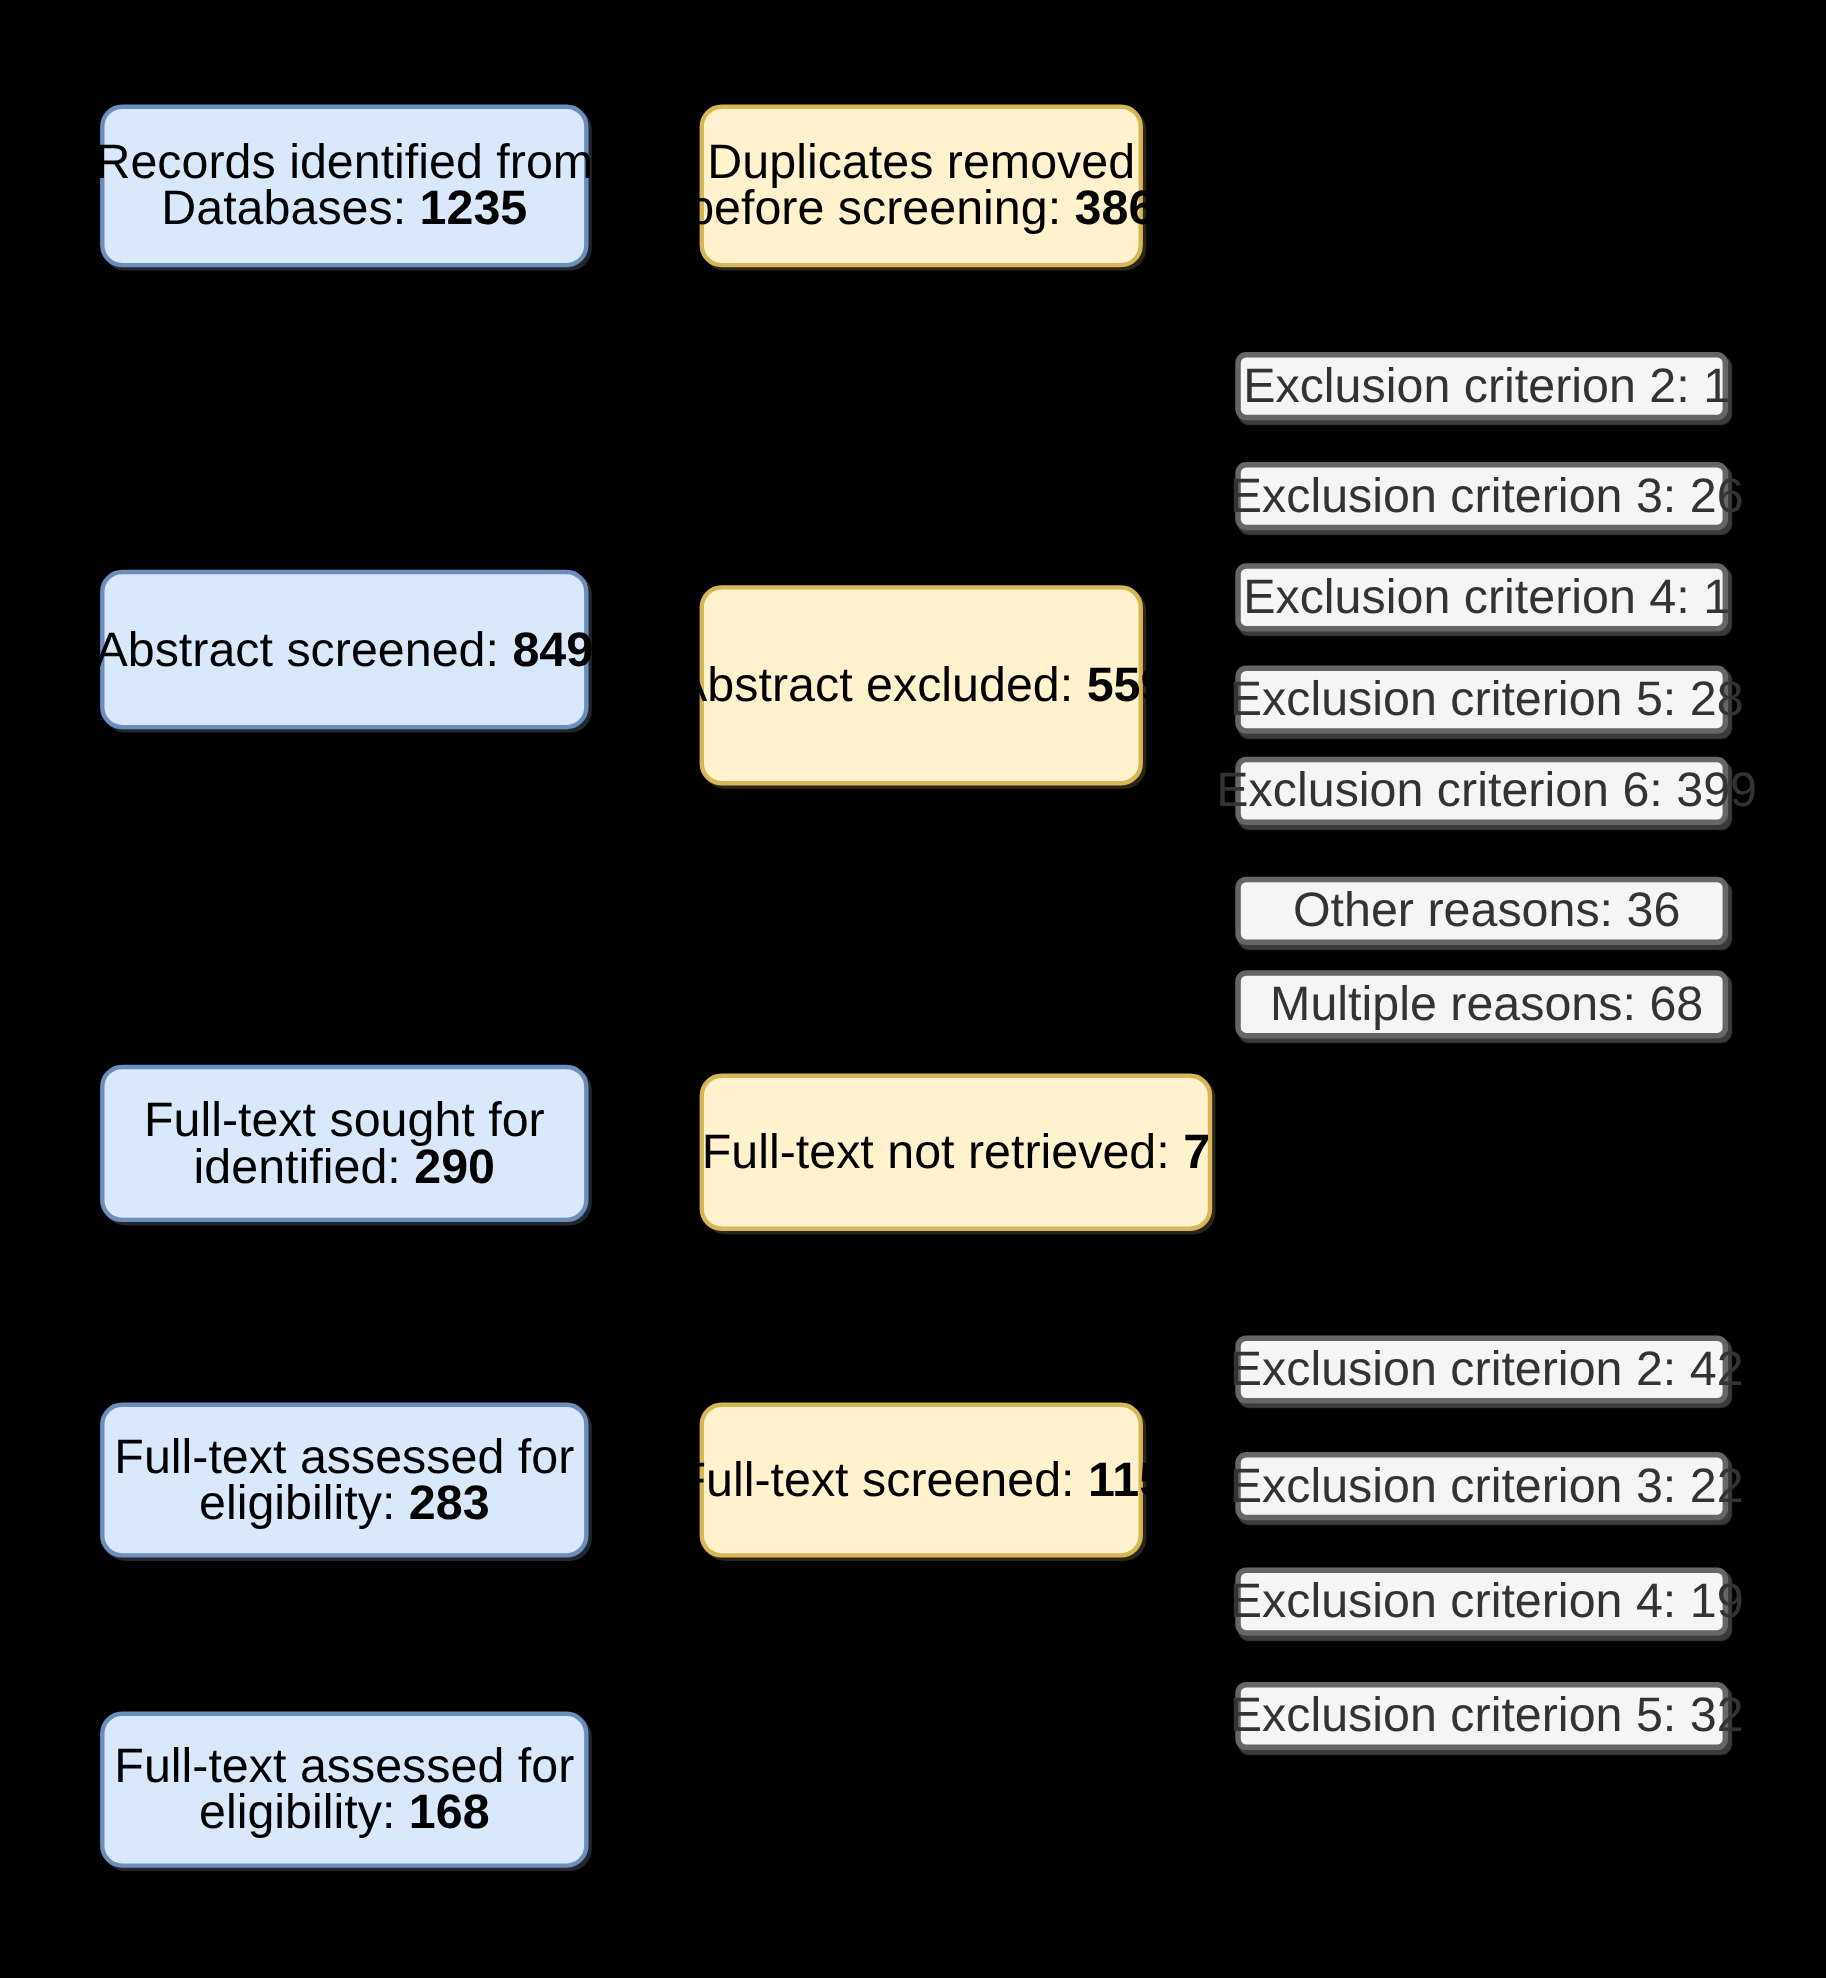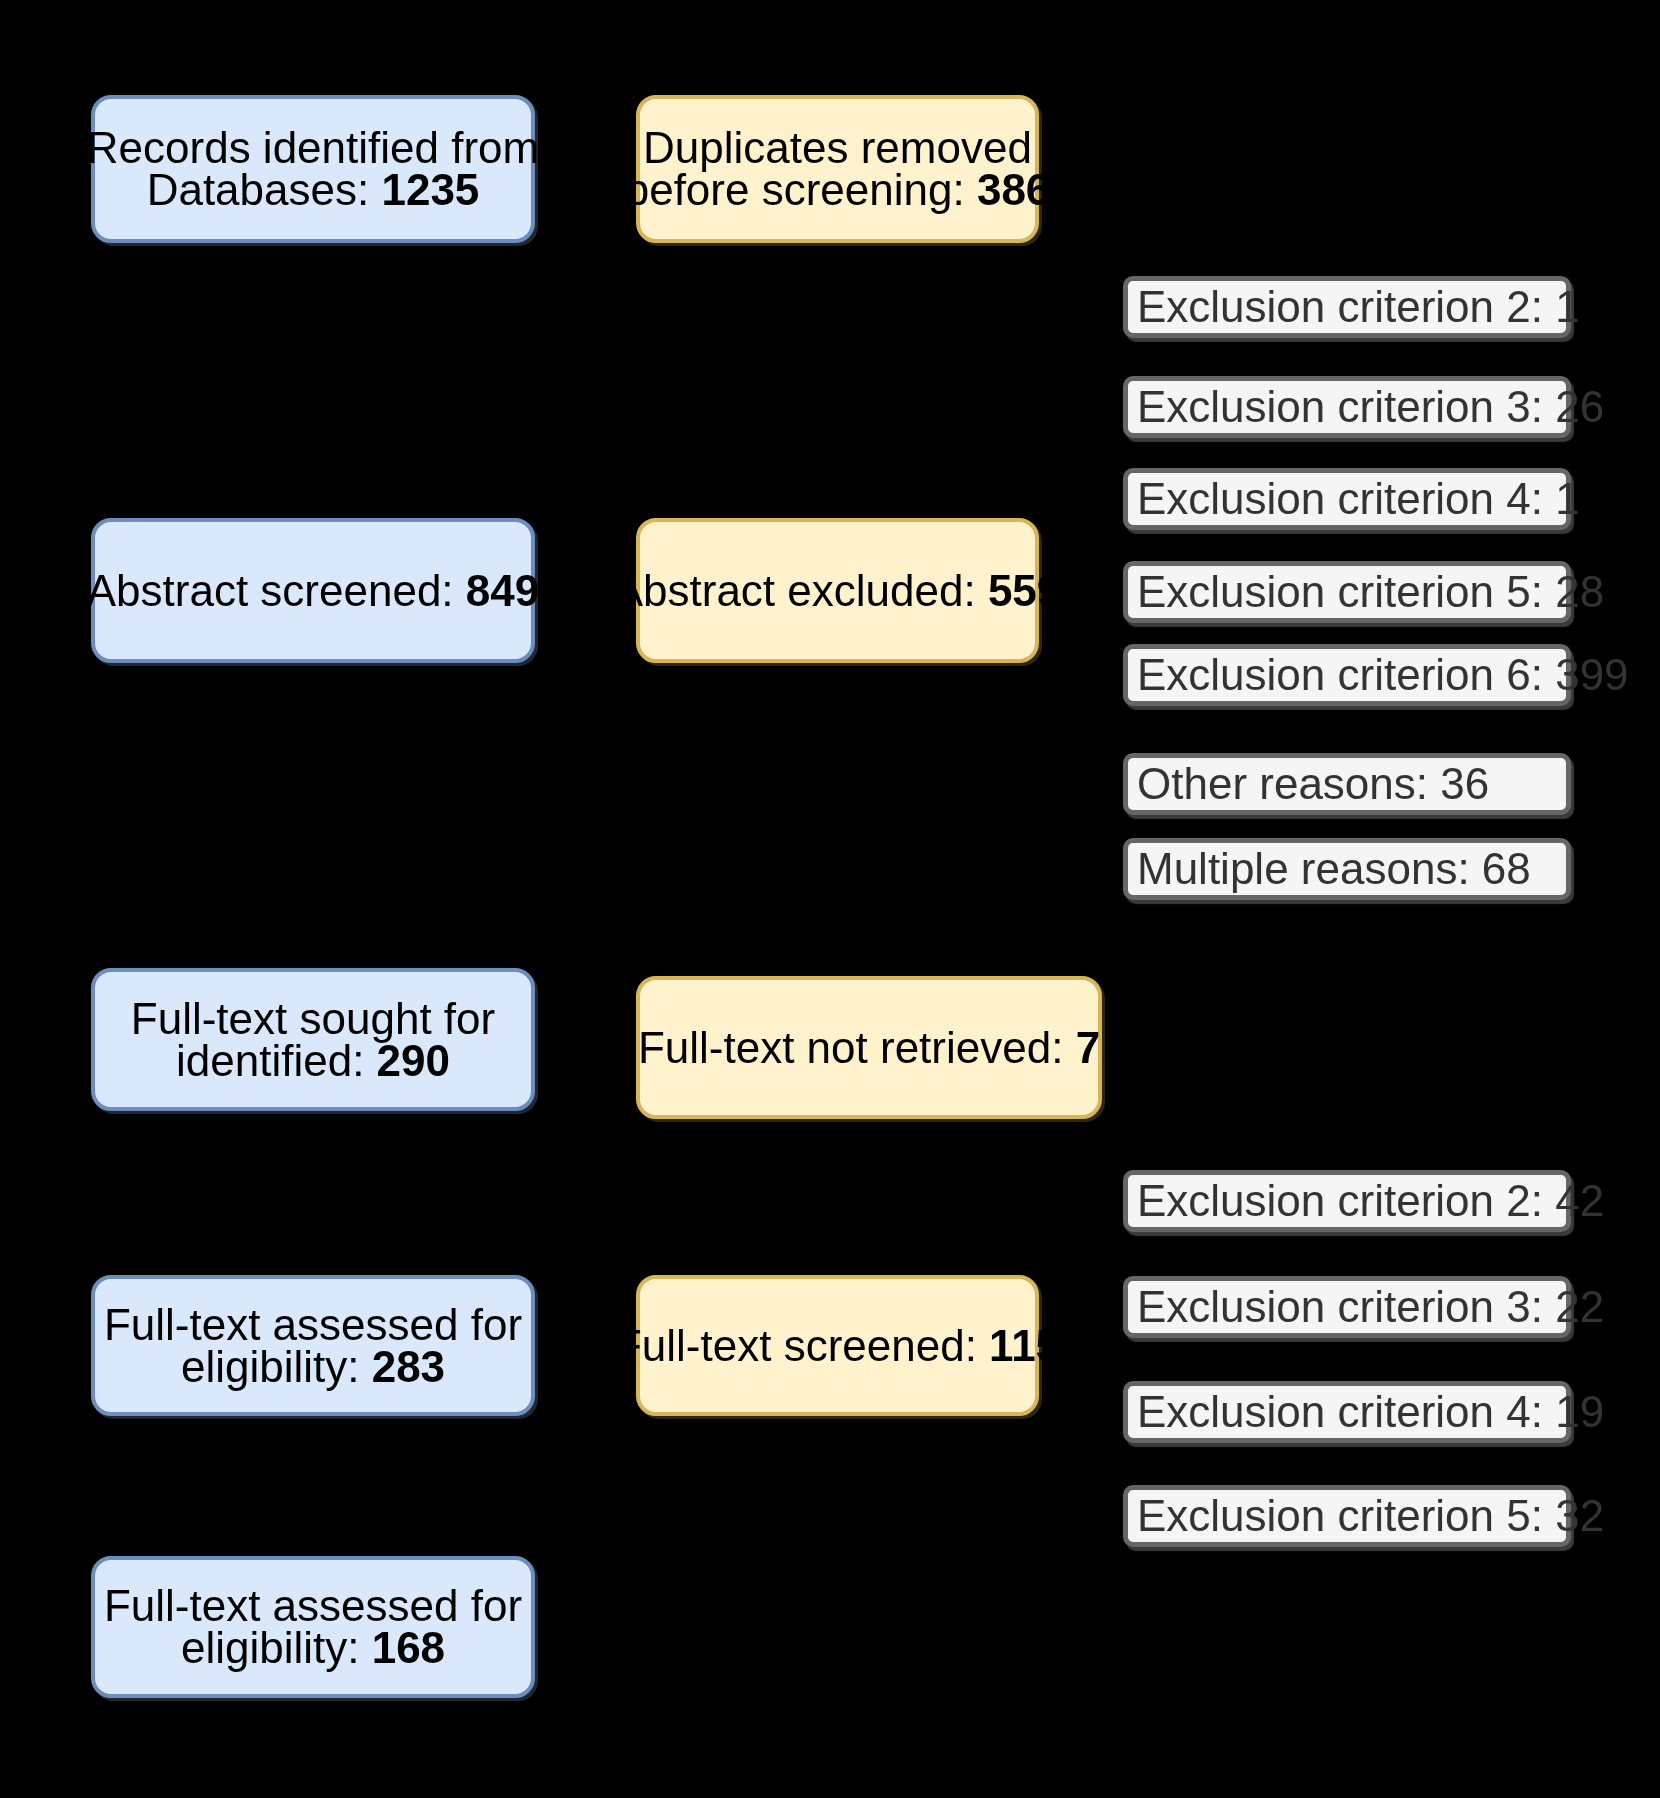--- a/index.html
+++ b/index.html
@@ -26,32 +26,33 @@
     background:var(--exclusion-fill,#fff2cc);
     border:4px solid var(--exclusion-border,#d6b656);
     border-radius:20px;
     box-shadow:3px 3px 0 rgba(170,150,90,.25);
   }
   .reason{
     background:var(--reason-fill,#f5f5f5);
     border:5px solid var(--reason-border,#666666);
     border-radius:10px;
     color:var(--reason-text,#333333);
-    align-items:flex-start;text-align:left;padding-left:9px;
+    align-items:center;text-align:left;padding-left:9px;
     box-shadow:3px 4px 1px rgba(130,130,130,.45);
+    margin-top:44px;
   }
   
   .s1{left:91px;top:95px;width:444px;height:148px}
   .s2{left:91px;top:518px;width:444px;height:145px}
   .s3{left:91px;top:968px;width:444px;height:143px}
   .s4{left:91px;top:1275px;width:444px;height:141px}
   .s5{left:91px;top:1556px;width:444px;height:142px}
   
   .e1{left:636px;top:95px;width:403px;height:148px}
-  .e2{left:636px;top:518px;width:403px;height:145px}
+  .e2{left:636px;top:532px;width:403px;height:182px}
   .e3{left:636px;top:976px;width:466px;height:143px}
   .e4{left:636px;top:1275px;width:403px;height:141px}
   
   .ra{left:1123px;width:448px;height:62px}
   .ra1{top:276px}.ra2{top:376px}.ra3{top:468px}.ra4{top:561px}
   .ra5{top:644px}.ra6{top:753px}.ra7{top:838px}
   .rf1{top:1170px}.rf2{top:1276px}.rf3{top:1381px}.rf4{top:1485px}
 </style>
 </head>
 <body>

